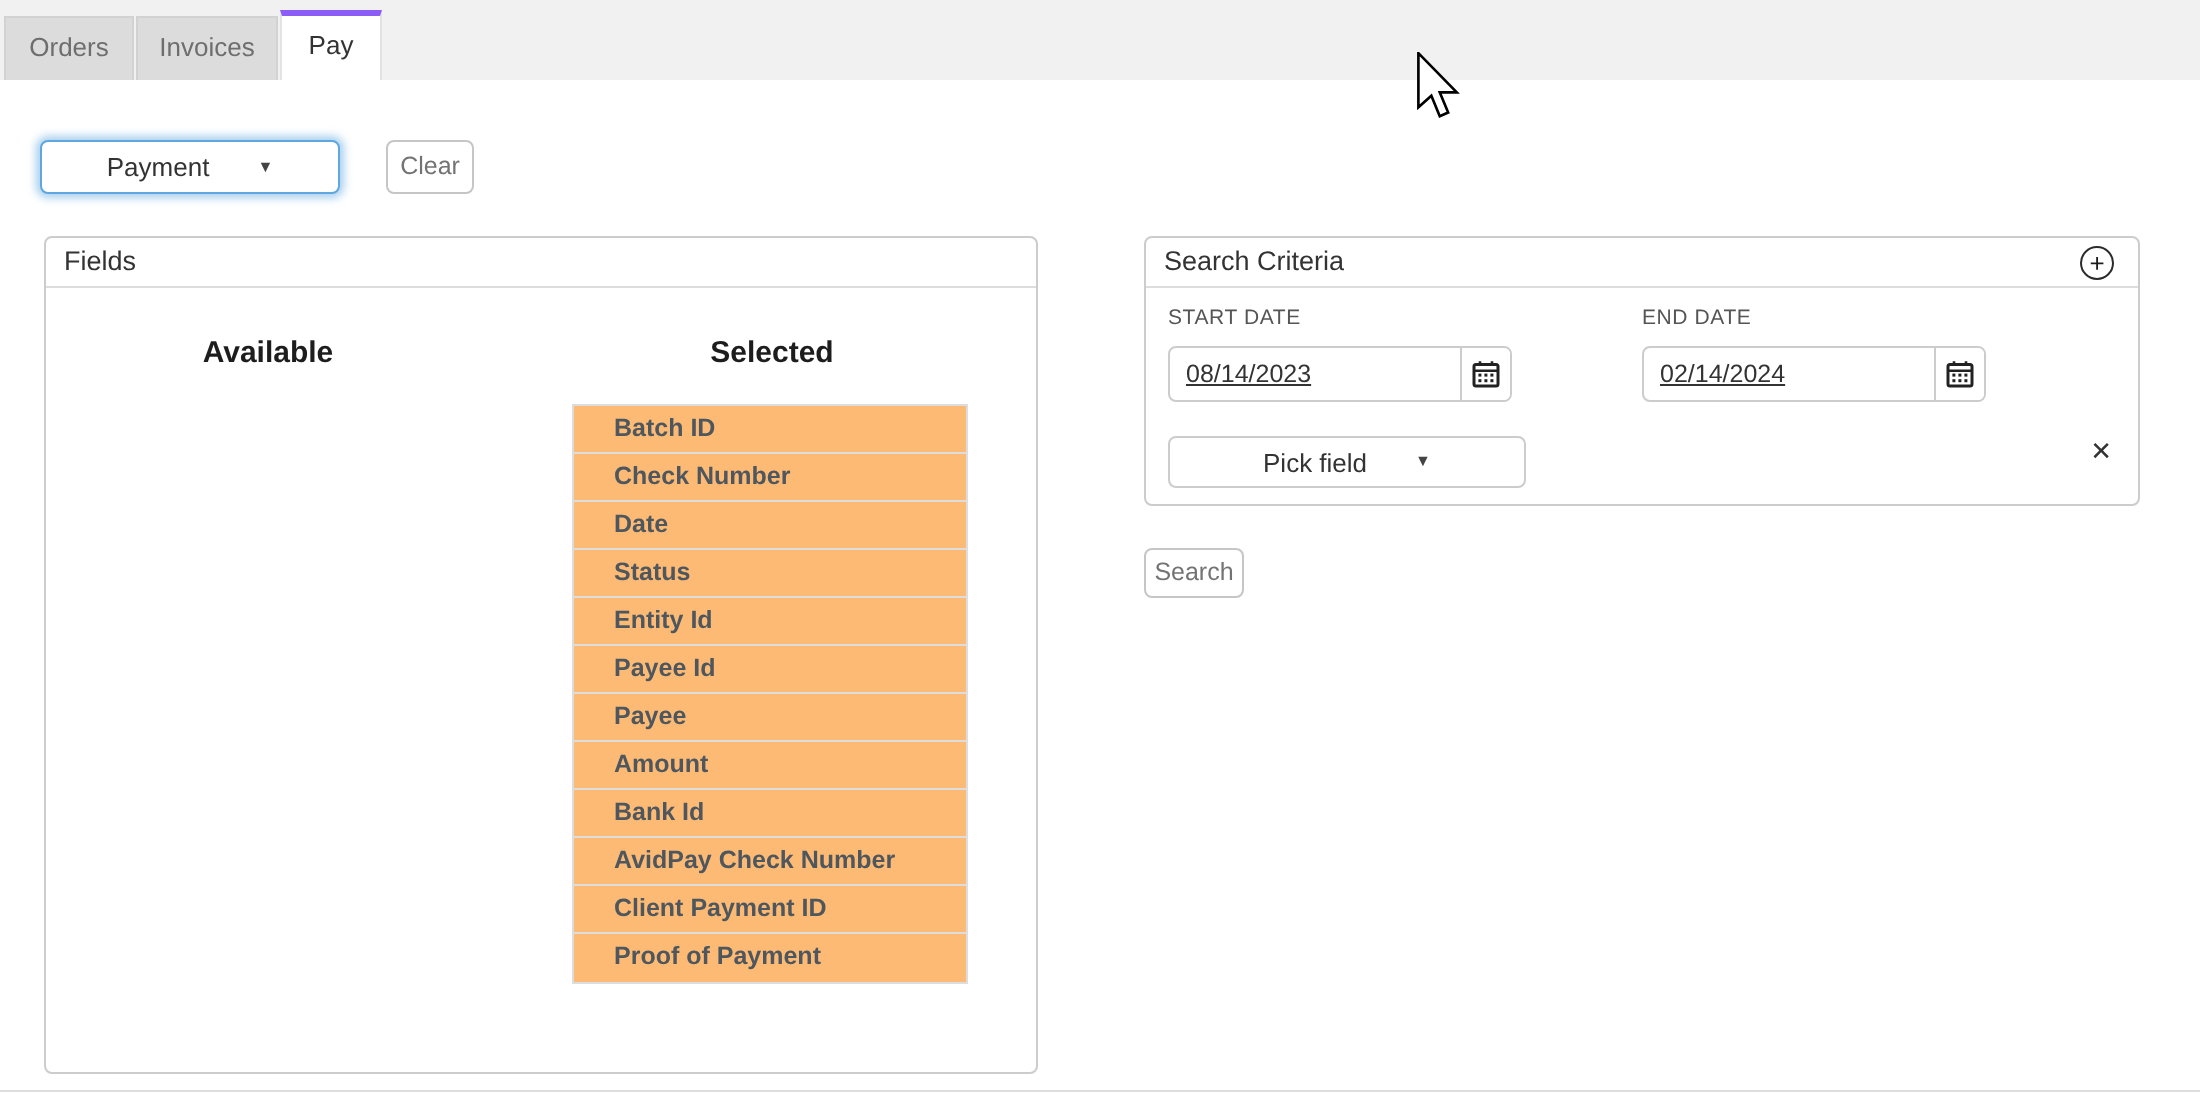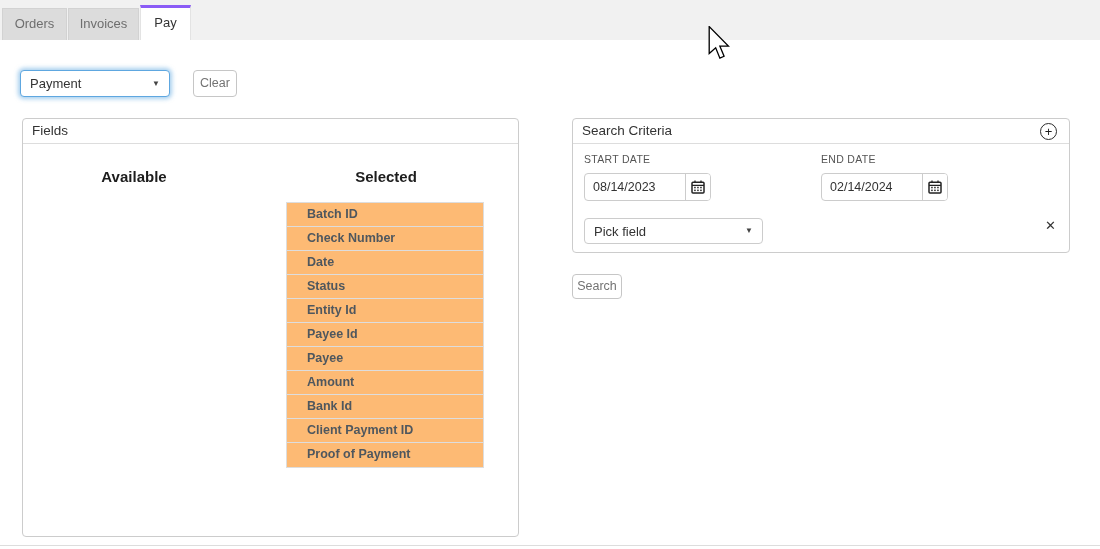--- a/index.html
+++ b/index.html
@@ -13,21 +13,21 @@
   .tabstrip { position:absolute; left:0; top:0; width:1100px; height:40px; background:#f1f1f1; }
   .tab { position:absolute; text-align:center; color:#6e6e6e; }
   .tab-inactive { top:8px; height:32px; background:#dcdcdc; border:1px solid #d2d2d2; border-bottom:none; line-height:30px; }
   .tab-orders { left:2px; width:65px; }
   .tab-invoices { left:68px; width:71px; }
   .tab-active { left:140px; top:5px; width:51px; height:35px; background:#fff;
     border-top:3px solid #8b5cf6; border-left:1px solid #e3e3e3; border-right:1px solid #e3e3e3;
     color:#333; line-height:29px; }
   
   .select-box { position:absolute; background:#fff; border:1px solid #ccc; border-radius:4px;
-    display:flex; align-items:center; justify-content:space-between; padding:0 9px; cursor:pointer;gap:24px; }
+    display:flex; align-items:center; justify-content:center; padding:0 9px; cursor:pointer;gap:24px; }
   .payment-select { left:20px; top:70px; width:150px; height:27px;
     border-color:#5ea7e0; box-shadow:0 0 4px 2px rgba(94,167,224,.55); }
   .caret { font-size:8px; color:#444; line-height:1; }
   .btn { position:absolute; background:#fff; border:1px solid #c6c6c6; border-radius:4px;
     color:#737373; text-align:center; font-family:inherit; font-size:12.5px; cursor:pointer; padding:0; }
   .clear-btn { left:193px; top:70px; width:44px; height:27px; line-height:25px; }
   .search-btn { left:572px; top:274px; width:50px; height:25px; line-height:23px; }
   
   .panel { position:absolute; border:1px solid #ccc; border-radius:4px; background:#fff; }
   .panel-header { height:25px; line-height:24px; border-bottom:1px solid #ddd; padding:0 9px;
@@ -42,22 +42,22 @@
     font-weight:bold; font-size:12.5px; color:#4f575e; cursor:pointer; }
   .list-row:last-child { border-bottom:none; }
   
   .search-panel { left:572px; top:118px; width:498px; height:135px; }
   .plus-icon { position:absolute; right:12px; top:4px; width:17px; height:17px;
     border:1px solid #2b2b2b; border-radius:50%; line-height:15px; text-align:center;
     font-size:13px; color:#1d1d1d; cursor:pointer; }
   .field-label { position:absolute; font-size:10.5px; color:#555; letter-spacing:.3px; }
   .lbl-start { left:11px; top:34px; }
   .lbl-end { left:248px; top:34px; }
-  .date-group { position:absolute; top:54px; width:127px; height:28px;
-    border:1px solid #ccc; border-radius:4px; background:#fff; display:flex; overflow:hidden; }
+  .date-group { position:absolute; top:54px; width:172px; height:28px;
+    border:1px solid #ccc; border-radius:4px; background:#fff; display:flex; overflow:hidden;text-decoration:underline; }
   .dg-start { left:11px; }
   .dg-end { left:248px; }
   .date-input { flex:1; min-width:0; border:none; outline:none; background:transparent;
     padding:0 8px; font-family:inherit; font-size:12.5px; color:#333; }
   .cal-btn { width:25px; border-left:1px solid #ccc; display:flex; align-items:center;
     justify-content:center; cursor:pointer; background:#fff; }
   .pick-select { left:11px; top:99px; width:179px; height:26px; }
   .x-icon { position:absolute; right:13px; top:99px; font-size:13px; color:#333;
     cursor:pointer; line-height:16px; }
   .bottom-line { position:absolute; left:0; top:545px; width:1100px; height:0; border-top:1px solid #ddd; }
@@ -85,20 +85,21 @@
   <div class="selected-list">
     <div class="list-row">Batch ID</div>
     <div class="list-row">Check Number</div>
     <div class="list-row">Date</div>
     <div class="list-row">Status</div>
     <div class="list-row">Entity Id</div>
     <div class="list-row">Payee Id</div>
     <div class="list-row">Payee</div>
     <div class="list-row">Amount</div>
     <div class="list-row">Bank Id</div>
+    <div class="list-row">AvidPay Check Number</div>
     <div class="list-row">Client Payment ID</div>
     <div class="list-row">Proof of Payment</div>
   </div>
 </div>
 
 <div class="panel search-panel">
   <div class="panel-header">
     <span>Search Criteria</span>
     <span class="plus-icon">+</span>
   </div>

